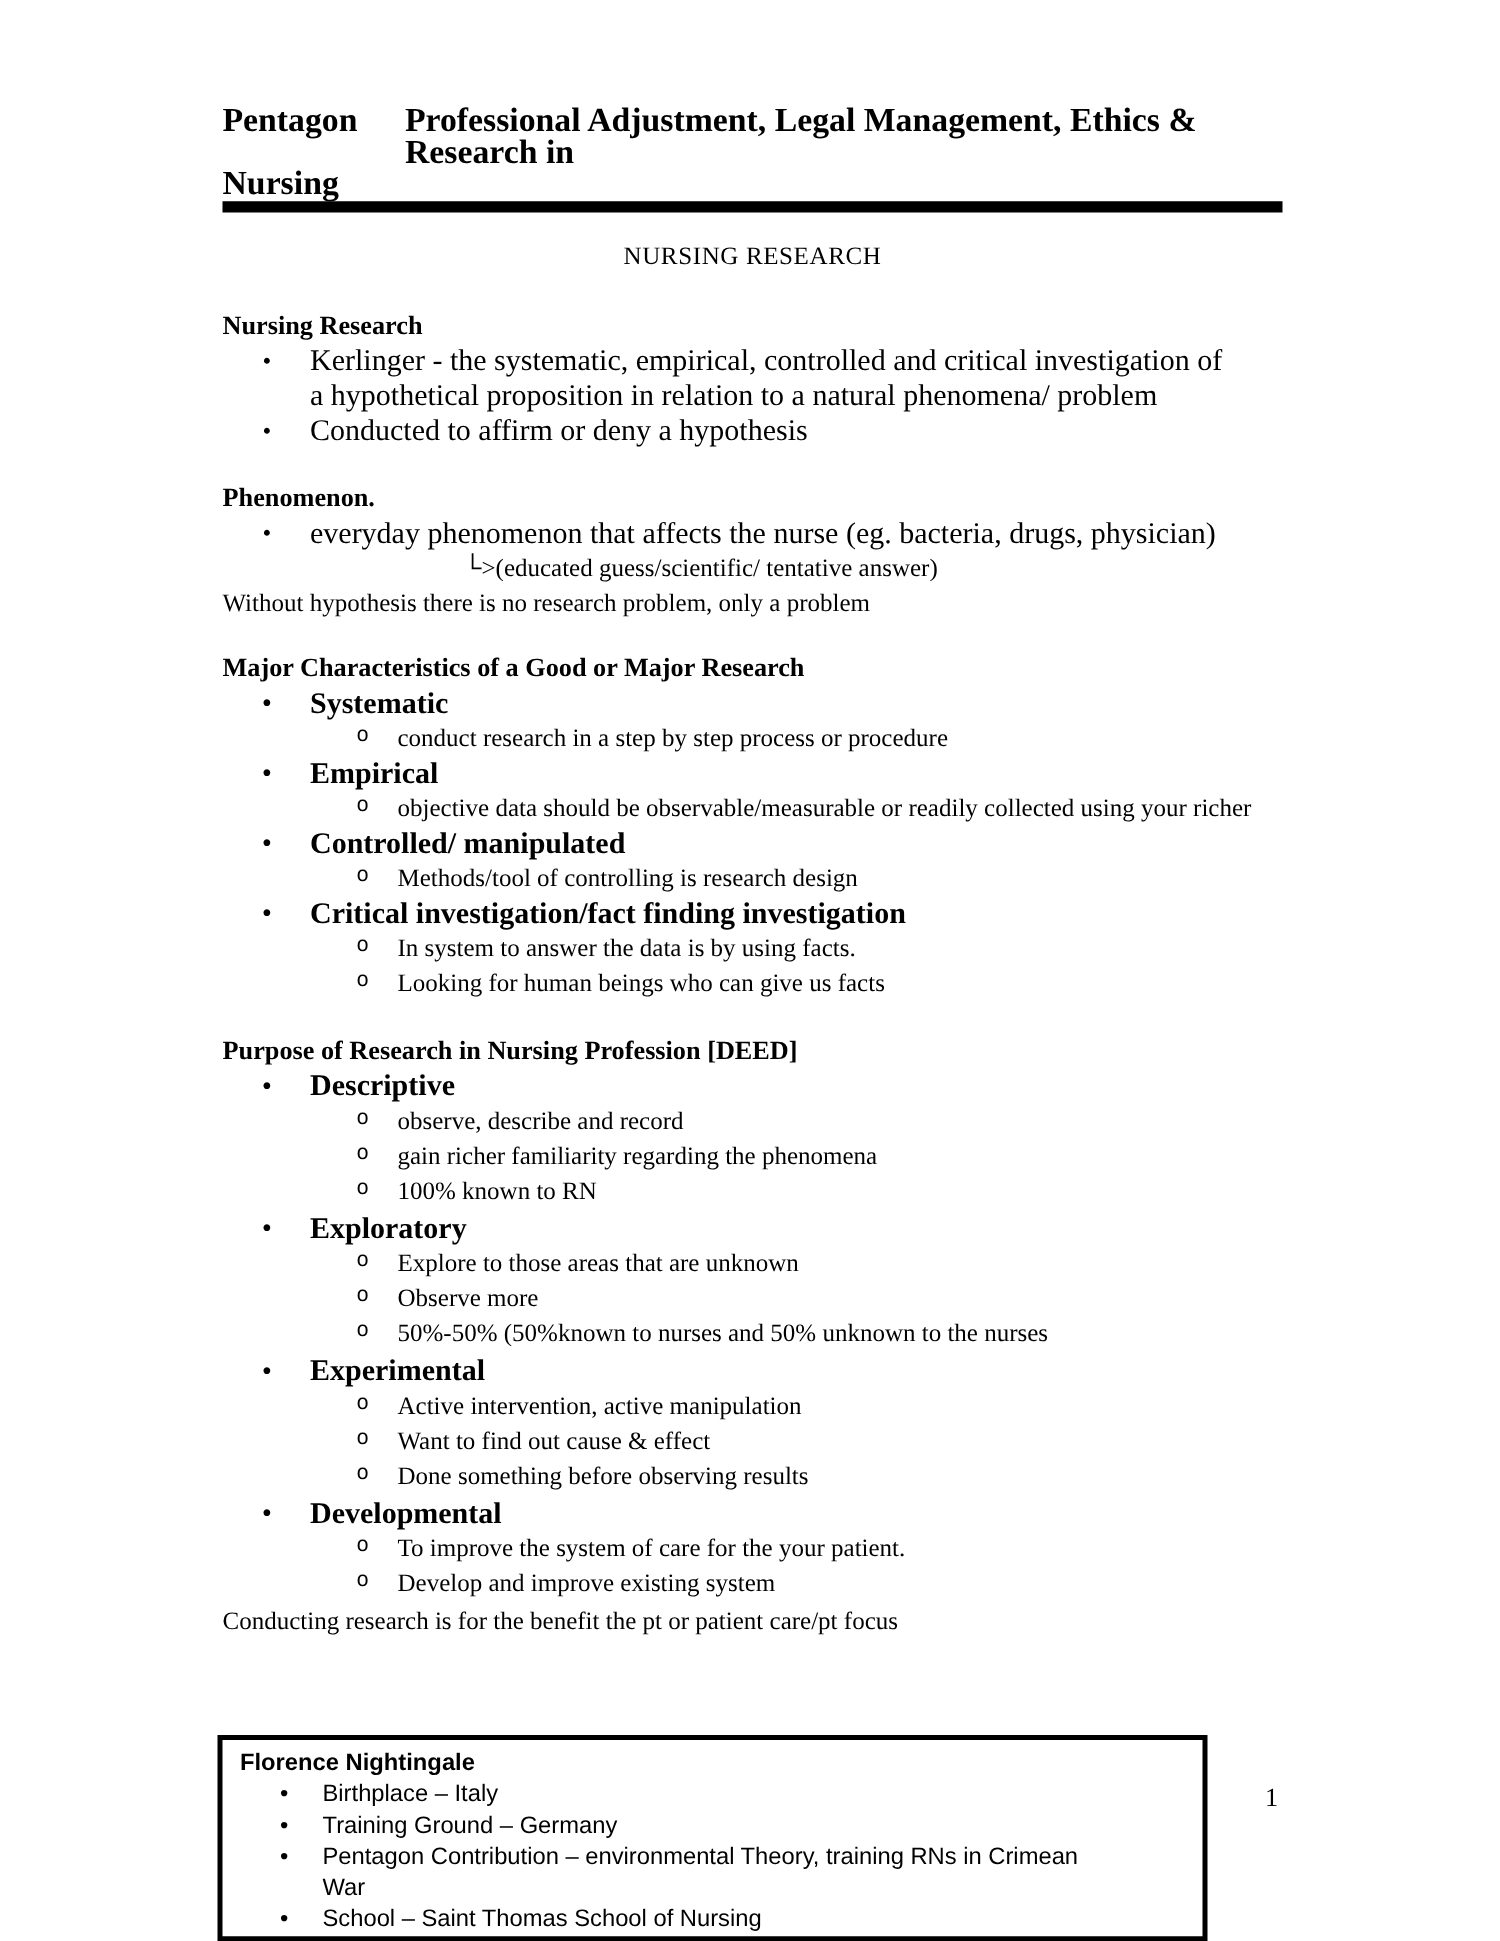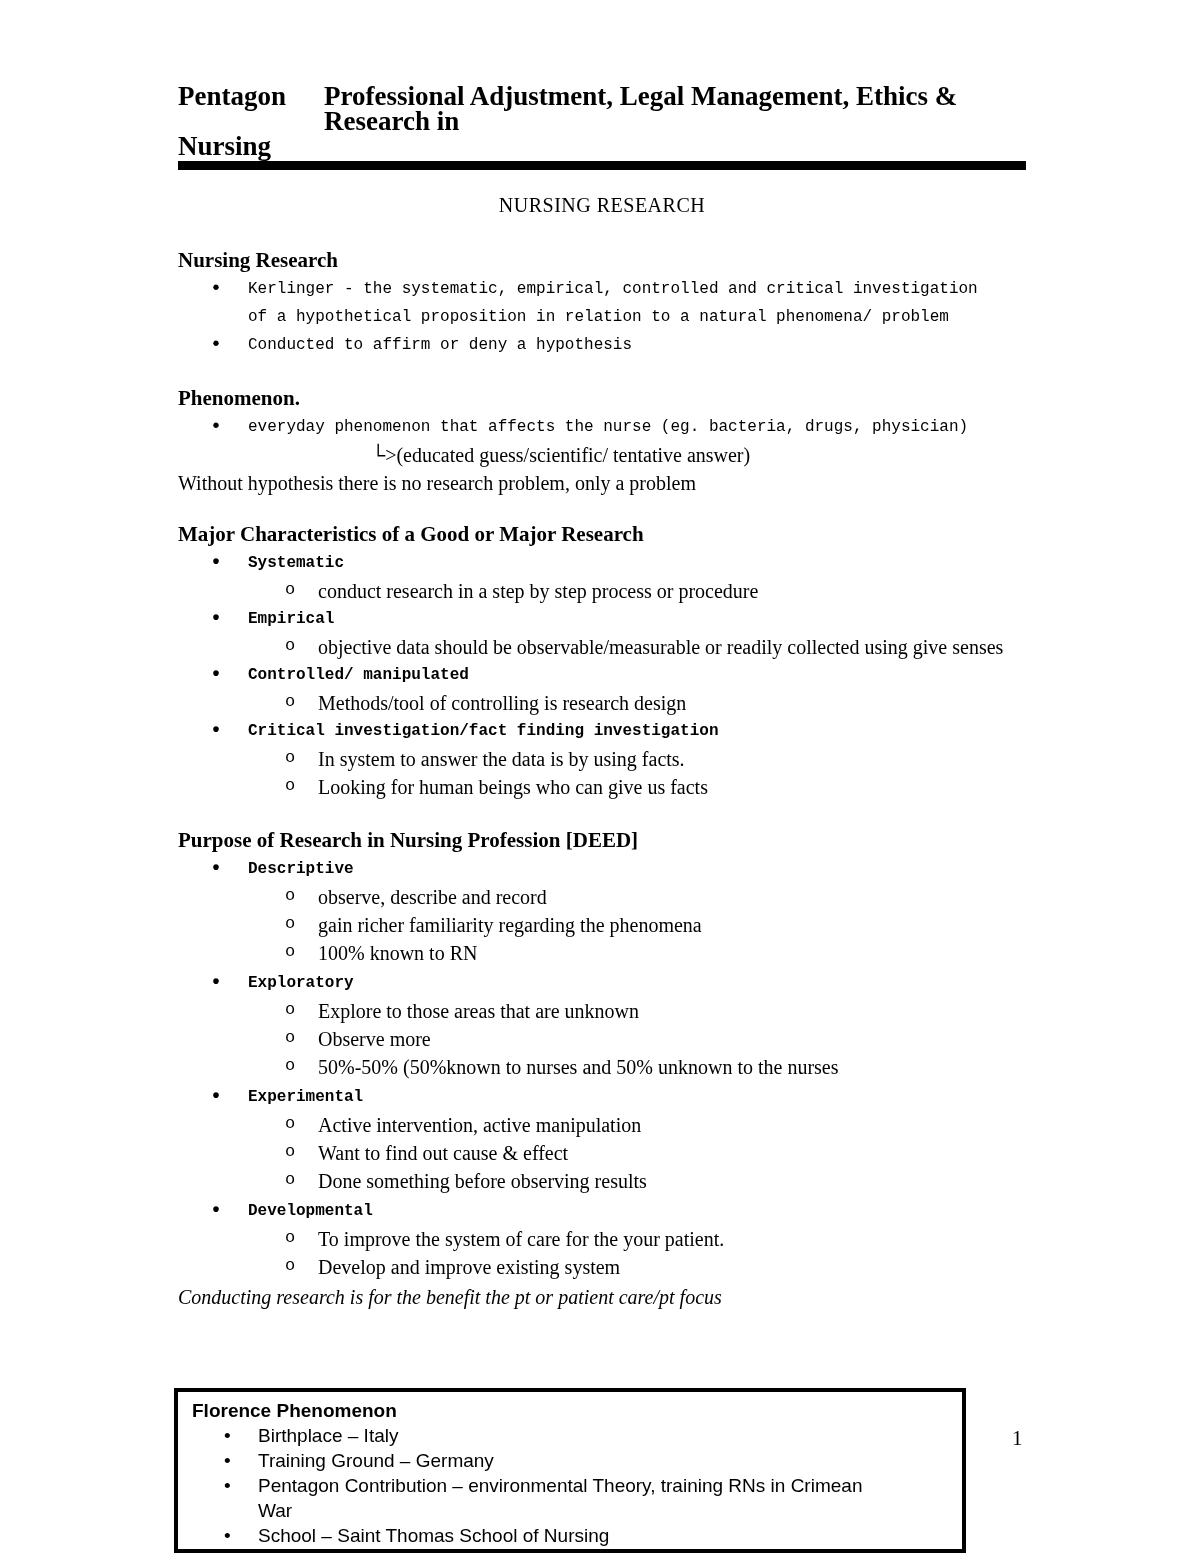--- a/index.html
+++ b/index.html
@@ -18,27 +18,27 @@
   .hdr-course { width:146px; flex:0 0 146px; }
   .hdr-bar { height:9px; background:#000; margin-top:2px; }
   
   .doc-title { text-align:center; font-size:20px; line-height:26px; margin-top:22px; letter-spacing:0.5px; }
   
   .h { font-weight:bold; font-size:21px; line-height:26px; }
   .mt29 { margin-top:29px; } .mt26 { margin-top:26px; } .mt24 { margin-top:24px; }
   .mt23 { margin-top:23px; } .mt2 { margin-top:2px; }
   
   .t { font-size:20px; line-height:28px; }
-  .li1 { position:relative; padding-left:70px; padding-right:40px; font-size:16px; line-height:28px;font-family:Liberation Mono, monospace; }
+  .li1 { position:relative; padding-left:70px; padding-right:40px; font-size:24px; line-height:28px; }
   .li1::before { content:"\2022"; position:absolute; left:32px; top:0; font-size:20px; }
   .li1.b { font-weight:bold; }
   .li2 { position:relative; padding-left:140px; padding-right:10px; font-size:20px; line-height:28px; }
   .li2::before { content:"o"; position:absolute; left:107px; top:-1px; font-size:17px; font-family:"Liberation Mono", monospace; }
   .formula-indent { padding-left:193px; }
-  .note-italic { font-style:italic; font-size:20px; line-height:28px; }
+  .note-italic { font-size:20px; line-height:28px; }
   
   .fn-box {
     position:absolute; left:174px; top:1388px;
     width:792px; height:165px;
     border:4px solid #000; box-sizing:border-box;
     overflow:hidden; background:#fff;
     font-family:"Liberation Sans", sans-serif;
     padding:7px 14px 0 14px;
   }
   .fn-h { font-weight:bold; font-size:19px; line-height:24px; }
@@ -70,21 +70,21 @@
   <div class="h mt26">Phenomenon.</div>
   <div class="li1 mt2">everyday phenomenon that affects the nurse (eg. bacteria, drugs, physician)</div>
 
   <div class="t formula-indent">└&gt;(educated guess/scientific/ tentative answer)</div>
   <div class="t">Without hypothesis there is no research problem, only a problem</div>
 
   <div class="h mt24">Major Characteristics of a Good or Major Research</div>
   <div class="li1 b mt2">Systematic</div>
   <div class="li2">conduct research in a step by step process or procedure</div>
   <div class="li1 b">Empirical</div>
-  <div class="li2">objective data should be observable/measurable or readily collected using give senses</div>
+  <div class="li2">objective data should be observable/measurable or readily collected using your richer</div>
   <div class="li1 b">Controlled/ manipulated</div>
   <div class="li2">Methods/tool of controlling is research design</div>
   <div class="li1 b">Critical investigation/fact finding investigation</div>
   <div class="li2">In system to answer the data is by using facts.</div>
   <div class="li2">Looking for human beings who can give us facts</div>
 
   <div class="h mt26">Purpose of Research in Nursing Profession [DEED]</div>
   <div class="li1 b mt2">Descriptive</div>
   <div class="li2">observe, describe and record</div>
   <div class="li2">gain richer familiarity regarding the phenomena</div>
@@ -98,20 +98,20 @@
   <div class="li2">Want to find out cause &amp; effect</div>
   <div class="li2">Done something before observing results</div>
   <div class="li1 b mt2">Developmental</div>
   <div class="li2">To improve the system of care for the your patient.</div>
   <div class="li2">Develop and improve existing system</div>
   <div class="note-italic mt2">Conducting research is for the benefit the pt or patient care/pt focus</div>
 
 </div>
 
 <div class="fn-box">
-  <div class="fn-h">Florence Phenomenon</div>
+  <div class="fn-h">Florence Nightingale</div>
   <div class="fn-li">Birthplace – Italy</div>
   <div class="fn-li">Training Ground – Germany</div>
   <div class="fn-li">Pentagon Contribution – environmental Theory, training RNs in Crimean War</div>
   <div class="fn-li">School – Saint Thomas School of Nursing</div>
 </div>
 
 <div class="page-num">1</div>
 
 </body></html>

